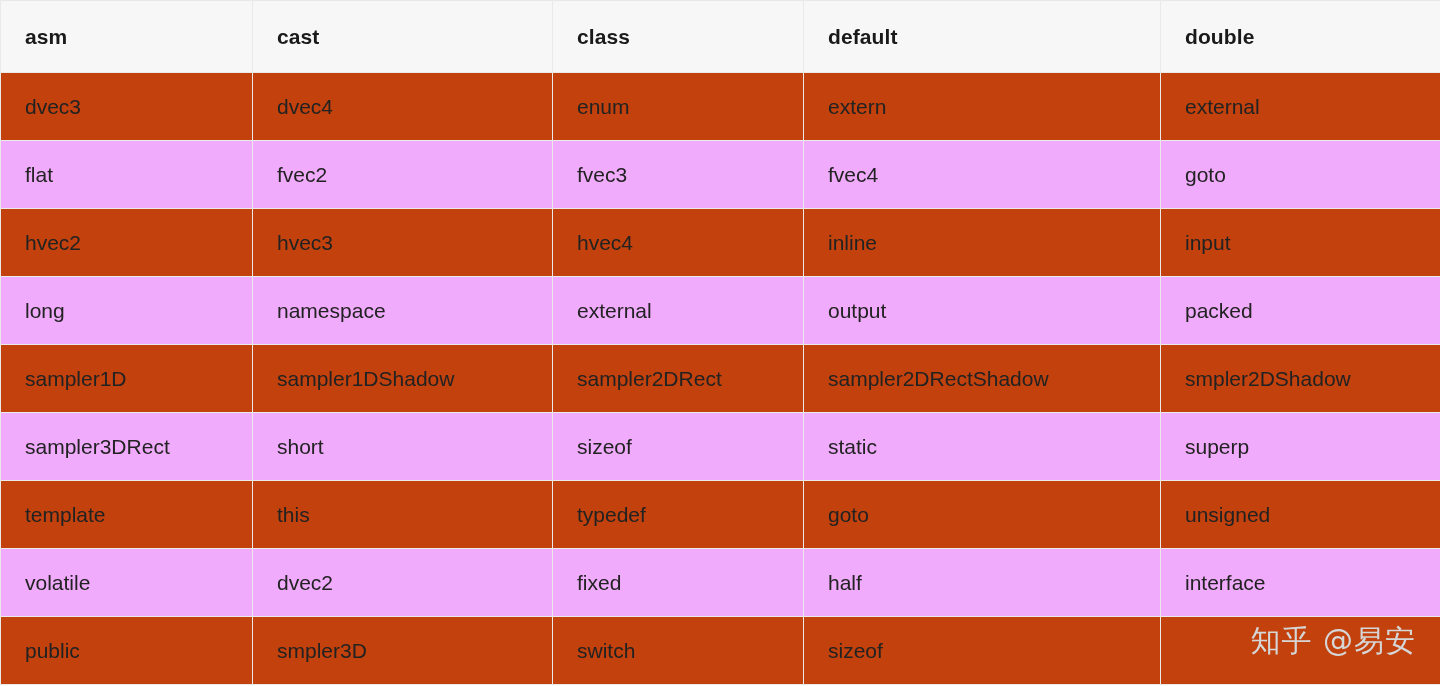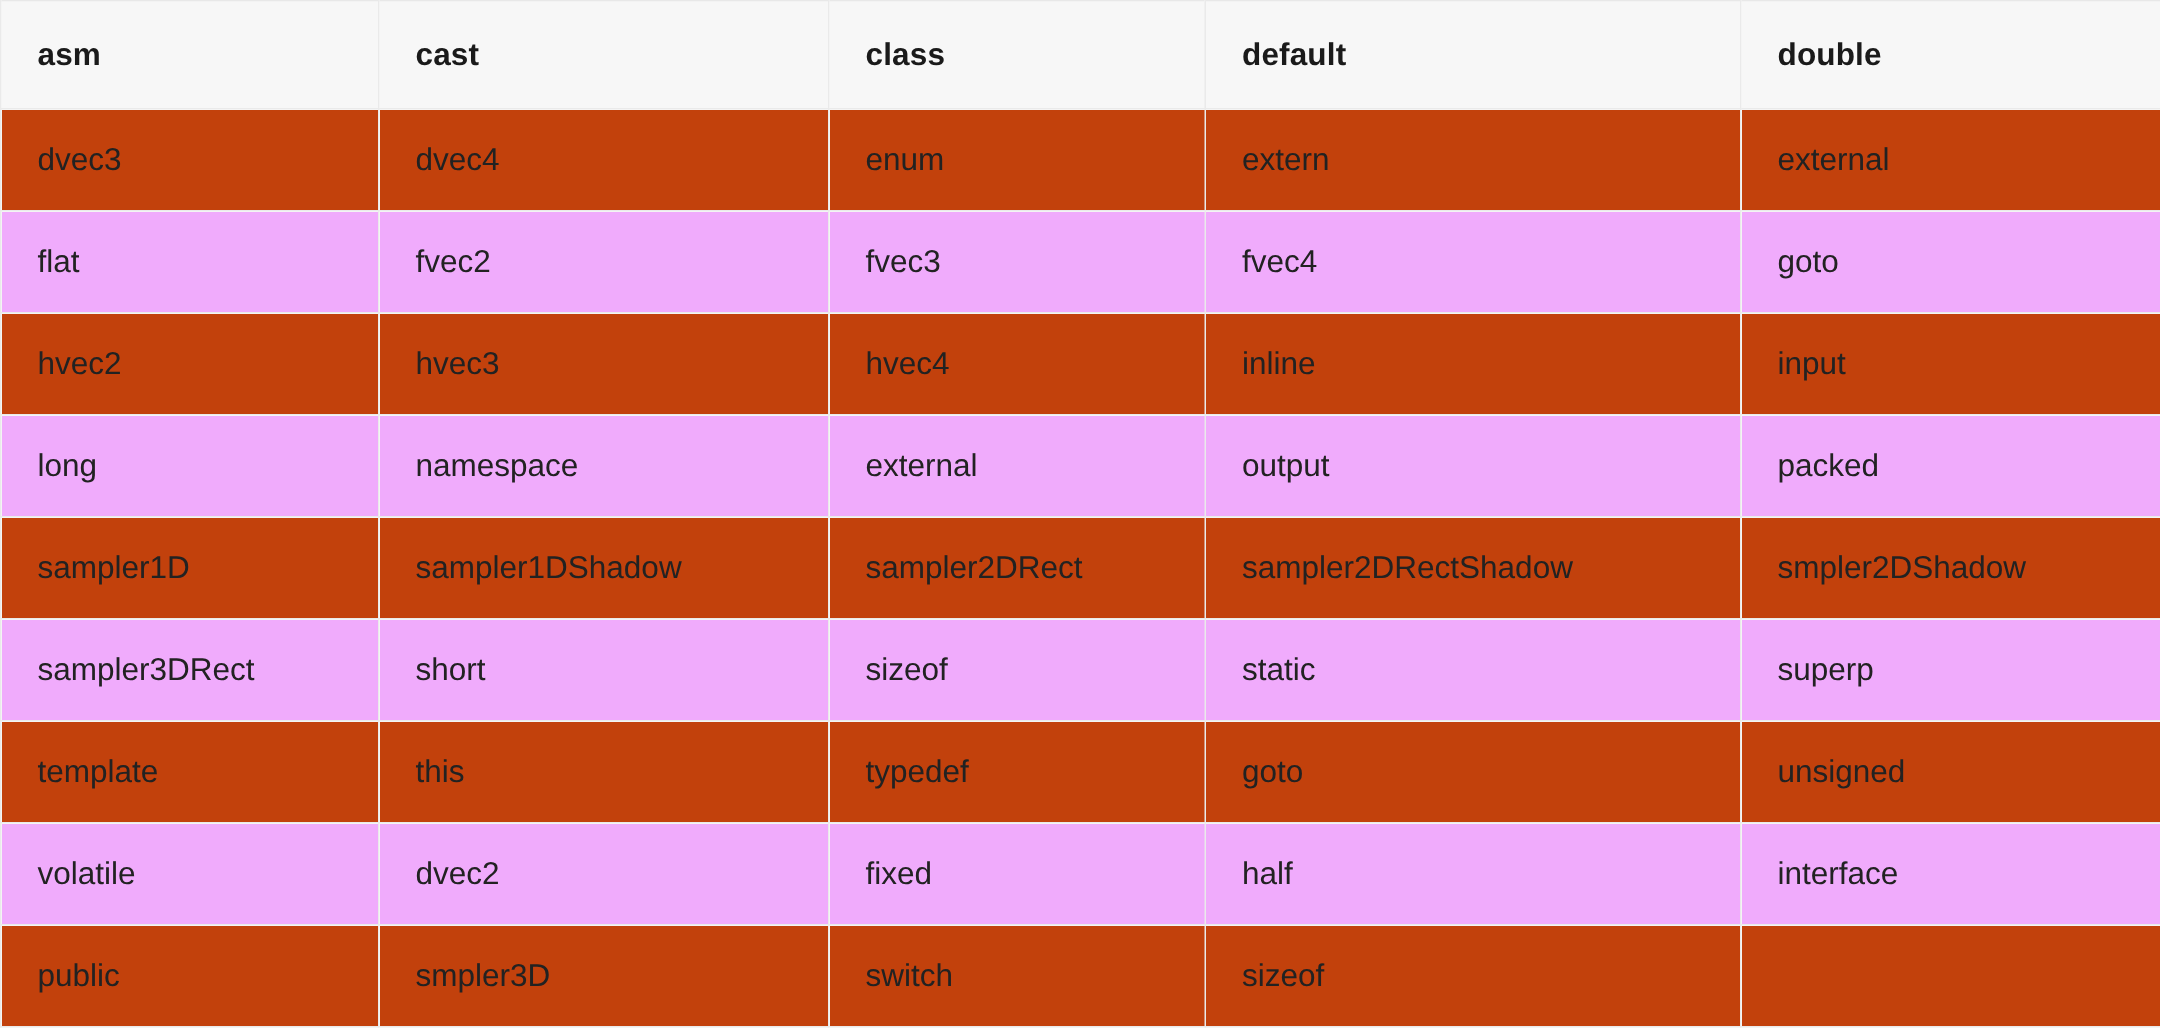--- a/index.html
+++ b/index.html
@@ -177,14 +177,15 @@
       <tr class="odd">
         <td>public</td>
         <td>smpler3D</td>
         <td>switch</td>
         <td>sizeof</td>
         <td></td>
       </tr>
     </tbody>
   </table>
 
+  <div class="watermark">知乎 @易安</div>
 
 </div>
 
 </body></html>

